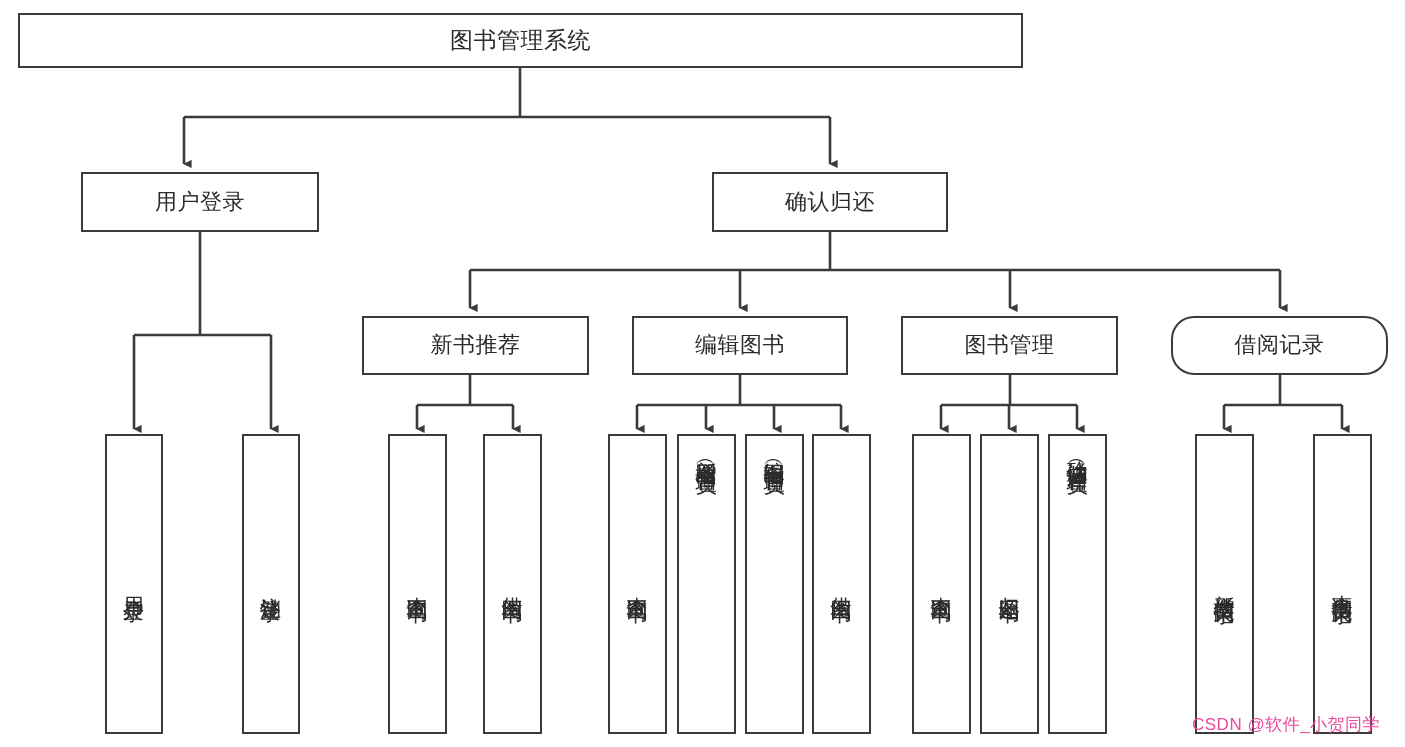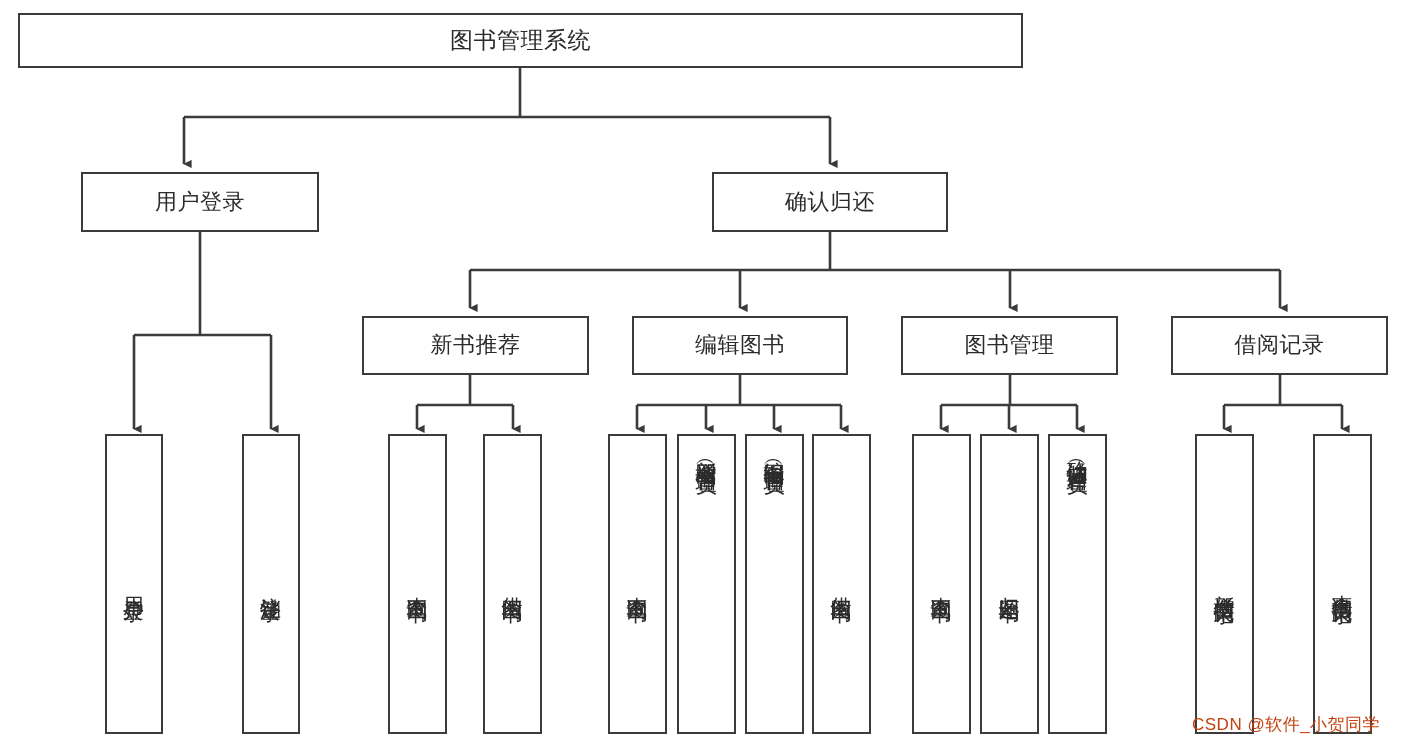--- a/index.html
+++ b/index.html
@@ -62,21 +62,21 @@
   }
   .node.vertical.centered {
     align-items: center;
     padding-top: 0;
   }
   #watermark {
     position: absolute;
     left: 1192px;
     top: 713px;
     font-size: 17px;
-    color: #c2410c;
+    color: #ec4899;
     white-space: nowrap;
     z-index: 5;
     letter-spacing: 0.5px;
   }
 </style>
 </head>
 <body>
 
 <div id="diagram-root">
 
@@ -155,21 +155,21 @@
 
   <div class="node horizontal" style="left:362px; top:316px; width:227px; height:59px;">
     <span class="node-label">新书推荐</span>
   </div>
   <div class="node horizontal" style="left:632px; top:316px; width:216px; height:59px;">
     <span class="node-label">编辑图书</span>
   </div>
   <div class="node horizontal" style="left:901px; top:316px; width:217px; height:59px;">
     <span class="node-label">图书管理</span>
   </div>
-  <div class="node horizontal" style="left:1171px; top:316px; width:217px; height:59px;">
+  <div class="node horizontal" style="left:1171px; top:316px; width:217px; height:59px;border-radius:23px;">
     <span class="node-label">借阅记录</span>
   </div>
 
   <div class="node vertical centered" style="left:105px; top:434px; width:58px; height:300px;">
     <span class="node-label">用户登录</span>
   </div>
   <div class="node vertical centered" style="left:242px; top:434px; width:58px; height:300px;">
     <span class="node-label">注销登录</span>
   </div>
   <div class="node vertical centered" style="left:388px; top:434px; width:59px; height:300px;">

